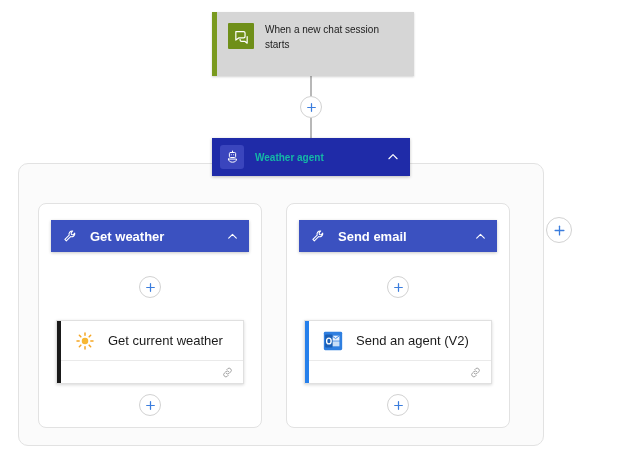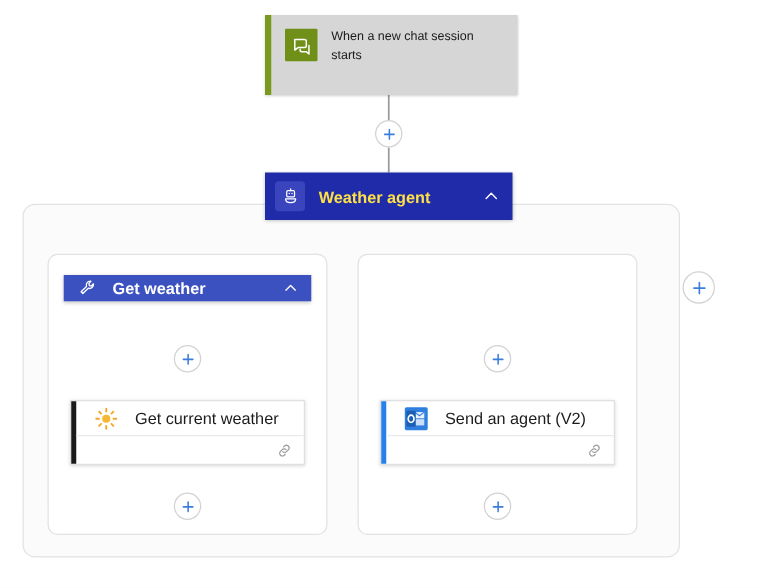--- a/index.html
+++ b/index.html
@@ -81,22 +81,22 @@
     z-index: 6;
   }
   .agent-icon {
     width: 24px; height: 24px;
     background: #3a45bd;
     border-radius: 3px;
     display: flex; align-items: center; justify-content: center;
     flex: 0 0 24px;
   }
   .agent-title {
-    color: #fde047;
-    font-size: 13px;
+    color: #14b8a6;
+    font-size: 10px;
     font-weight: bold;
     margin-left: 11px;
     flex: 1 1 auto;
   }
   .chev { flex: 0 0 auto; display: flex; align-items: center; }
 
   
   .agent-container {
     left: 18px; top: 163px;
     width: 526px; height: 283px;
@@ -114,42 +114,42 @@
     border-radius: 8px;
     background: #ffffff;
     z-index: 2;
   }
   .tool-container.c0 { left: 38px; }
   .tool-container.c1 { left: 286px; }
 
   
   .tool-head {
     top: 220px;
-    width: 198px; height: 21px;
+    width: 198px; height: 32px;
     background: #3b51c0;
     display: flex;
     align-items: center;
     padding: 0 10px 0 12px;
     box-shadow: 0 1px 3px rgba(0,0,0,0.22);
     z-index: 5;
   }
   .tool-head.h0 { left: 51px; }
   .tool-head.h1 { left: 299px; }
   .tool-title {
     color: #ffffff;
     font-size: 13px;
     font-weight: bold;
     margin-left: 12px;
     flex: 1 1 auto;
   }
 
   
   .action {
     top: 320px;
-    width: 188px; height: 52px;
+    width: 188px; height: 64px;
     background: #ffffff;
     border: 1px solid #e0e0e0;
     box-shadow: 0 1px 3px rgba(0,0,0,0.16);
     display: flex;
     z-index: 4;
   }
   .action.a0 { left: 56px; }
   .action.a1 { left: 304px; }
   .action .accent { width: 4px; flex: 0 0 4px; height: 100%; }
   .action .inner {
@@ -265,20 +265,33 @@
       </svg>
     </div>
     <div class="tool-title">Get weather</div>
     <div class="chev">
       <svg width="13" height="13" viewBox="0 0 24 24" fill="none" stroke="#ffffff" stroke-width="2" stroke-linecap="round" stroke-linejoin="round">
         <polyline points="5 15 12 8 19 15"></polyline>
       </svg>
     </div>
   </div>
 
+  <div class="node tool-head h1">
+    <div style="display:flex;">
+      <svg width="15" height="15" viewBox="0 0 24 24" fill="none" stroke="#ffffff" stroke-width="1.7" stroke-linecap="round" stroke-linejoin="round">
+        <path d="M15.5 3.2a5 5 0 0 0-5.6 6.6L3 16.7 5.3 19l6.9-6.9a5 5 0 0 0 6.6-5.6l-2.8 2.8-2.5-.5-.5-2.5z"></path>
+      </svg>
+    </div>
+    <div class="tool-title">Send email</div>
+    <div class="chev">
+      <svg width="13" height="13" viewBox="0 0 24 24" fill="none" stroke="#ffffff" stroke-width="2" stroke-linecap="round" stroke-linejoin="round">
+        <polyline points="5 15 12 8 19 15"></polyline>
+      </svg>
+    </div>
+  </div>
 
   <div class="node plus" style="left:139px; top:276px;">
     <svg width="13" height="13" viewBox="0 0 24 24" stroke="#3b7ddd" stroke-width="2.3" stroke-linecap="round">
       <line x1="12" y1="5" x2="12" y2="19"></line>
         <line x1="5" y1="12" x2="19" y2="12"></line>
     </svg>
   </div>
   <div class="node plus" style="left:387px; top:276px;">
     <svg width="13" height="13" viewBox="0 0 24 24" stroke="#3b7ddd" stroke-width="2.3" stroke-linecap="round">
       <line x1="12" y1="5" x2="12" y2="19"></line>

